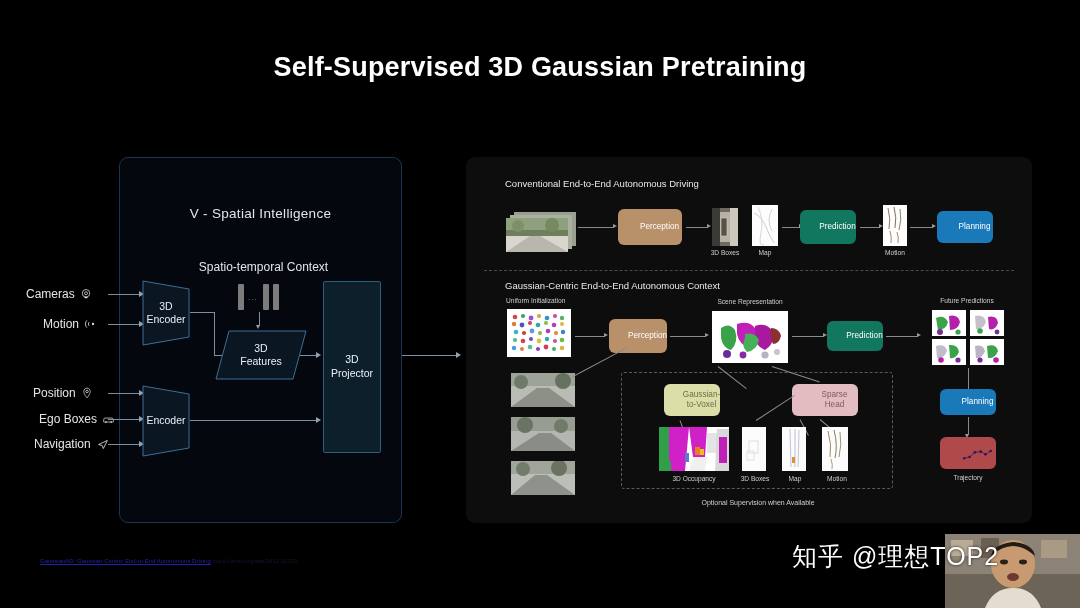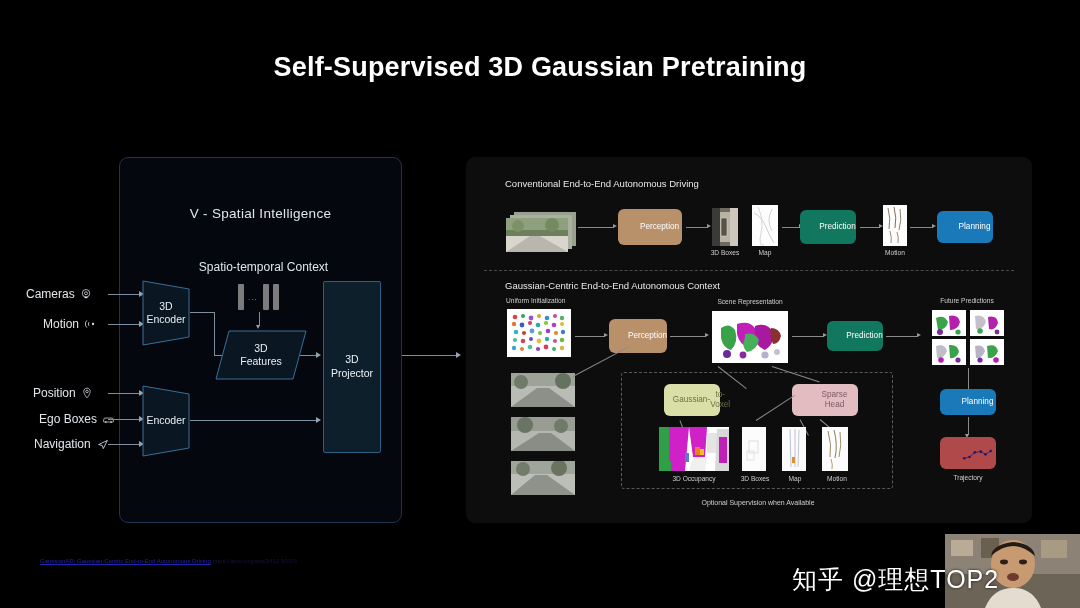--- a/index.html
+++ b/index.html
@@ -116,21 +116,21 @@
   .cite {
     position:absolute; left:40px; top:558px; font-size:6px;
     color:#1a1a6e; white-space:nowrap;
   }
   .cite .lnk { color:#2222a8; text-decoration:underline; }
   .cite .url { color:#151535; }
 
   .watermark {
     position:absolute; left:792px; top:540px;
     font-size:25px; color:#ffffff; font-weight:500; letter-spacing:1px;
-    z-index:6; text-shadow:0 0 3px rgba(0,0,0,.8);margin-top:23px;
+    z-index:6; text-shadow:0 0 3px rgba(0,0,0,.8);
   }
   .pip {
     position:absolute; left:945px; top:534px; width:135px; height:74px;
     overflow:hidden; z-index:4;
   }
 </style>
 </head>
 <body>
 
 <div class="slide">
@@ -500,21 +500,21 @@
         <circle cx="48" cy="13" r="2" fill="#2a1560"></circle>
     </svg>
   </div>
   <div class="small-cap" style="left:938px; top:474px; width:60px;">Trajectory</div>
 
   <div class="dashed-box" style="left:621px; top:372px; width:272px; height:117px;"></div>
 
   <div class="conn" style="left:718px; top:366px; width:36px; transform:rotate(38deg); transform-origin:left center;"></div>
   <div class="conn" style="left:772px; top:366px; width:50px; transform:rotate(18deg); transform-origin:left center;"></div>
 
-  <div class="pill" style="left:664px; top:384px; width:56px; height:32px; background:#d9dfa6; color:#6d6f46; flex-direction:row;text-align:center;">
+  <div class="pill" style="left:664px; top:384px; width:56px; height:32px; background:#d9dfa6; color:#6d6f46; flex-direction:column;text-align:center;">
     <span>Gaussian-</span>
     <span>to-Voxel</span>
   </div>
   <div class="pill" style="left:792px; top:384px; width:66px; height:32px; background:#e3bcc2; color:#7d5a60; flex-direction:column;">
     <span>Sparse</span>
     <span>Head</span>
   </div>
 
   <div class="conn" style="left:680px; top:420px; width:14px; transform:rotate(70deg); transform-origin:left center;"></div>
   <div class="conn" style="left:756px; top:420px; width:46px; transform:rotate(-33deg); transform-origin:left center;"></div>

